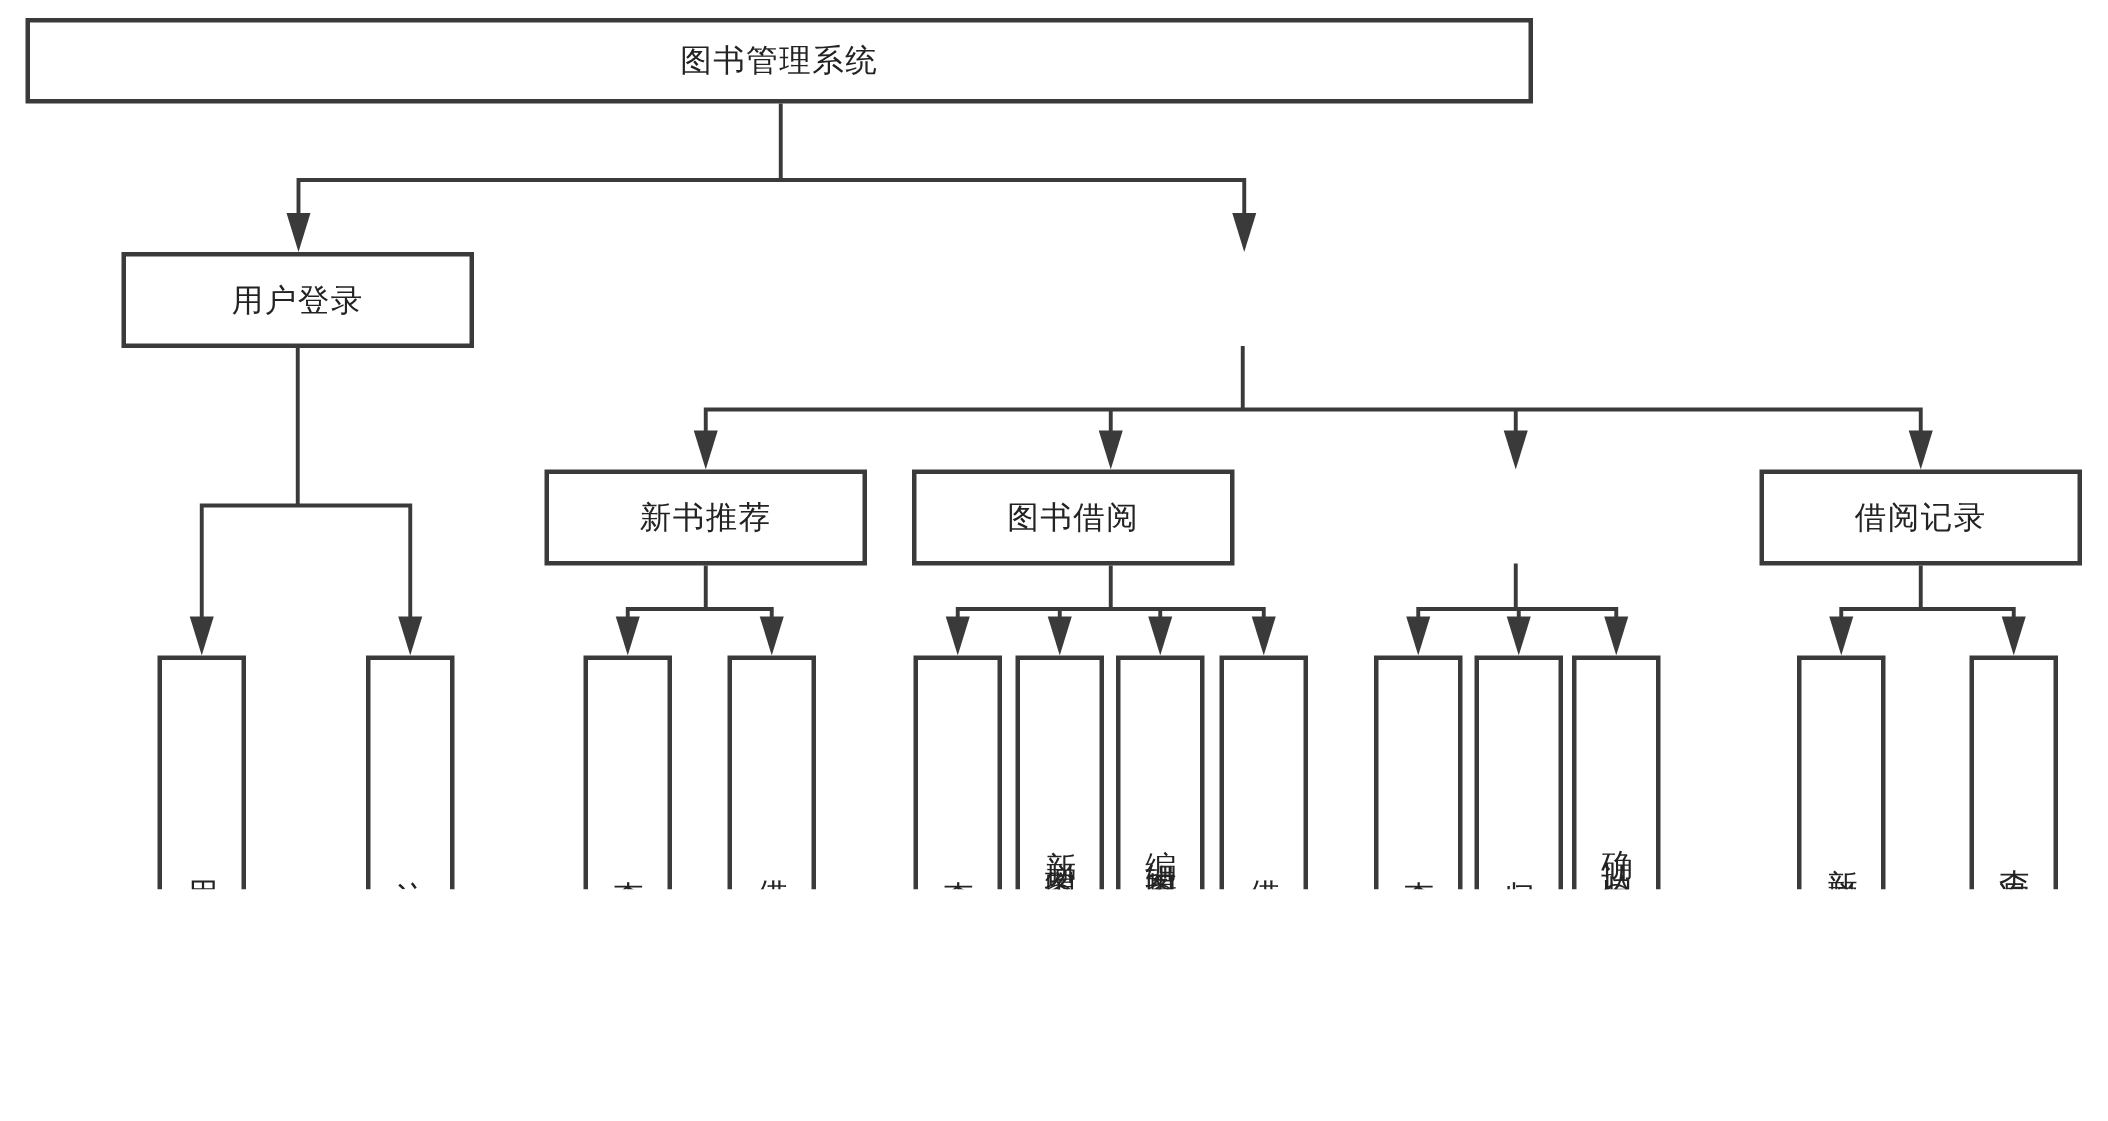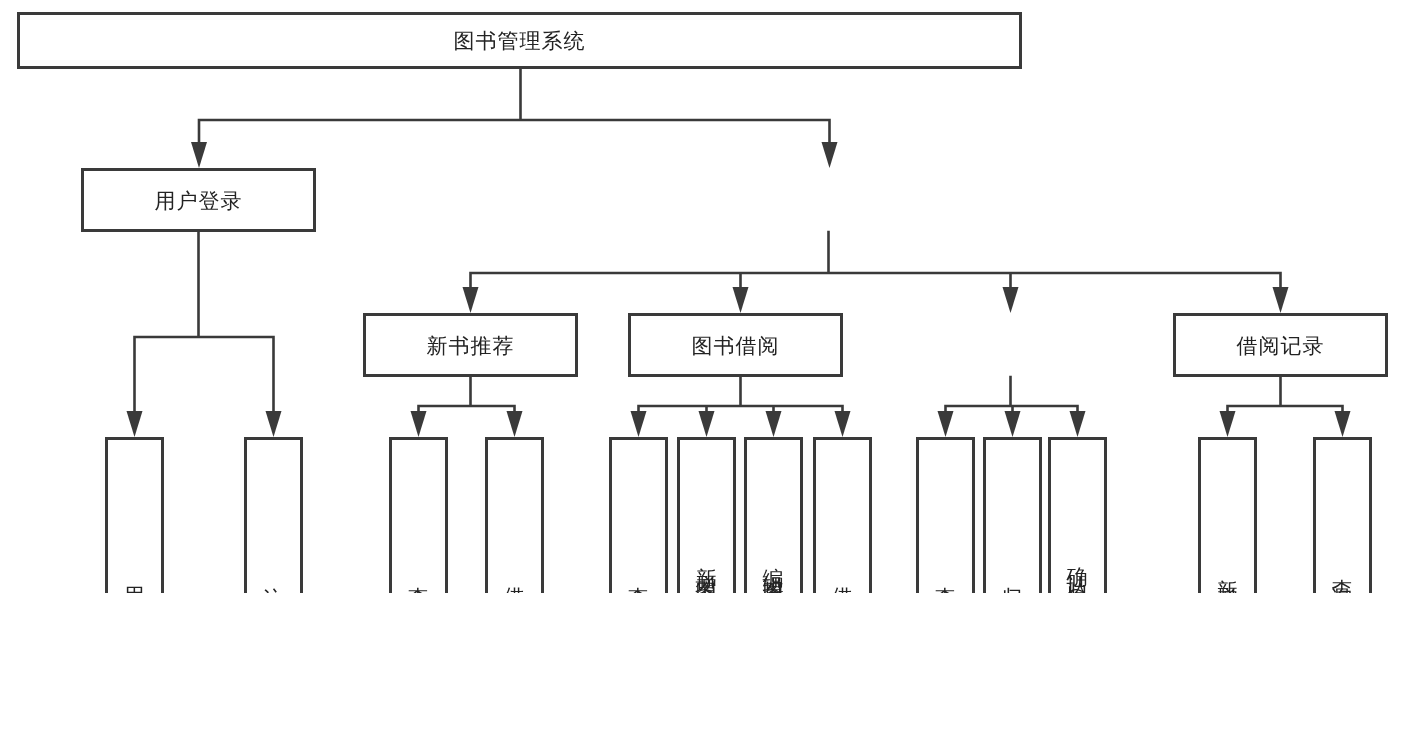--- a/index.html
+++ b/index.html
@@ -41,21 +41,21 @@
     text-orientation: mixed;
     font-size: 21px;
     letter-spacing: 8px;
     line-height: 1;
   }
   
   #n-root  { left: 17px;  top: 12px;  width: 1005px; height: 57px; }
   #n-l1a   { left: 81px;  top: 168px; width: 235px;  height: 64px; }
   #n-l1b   { left: 710px; top: 168px; width: 237px;  height: 64px; }
   #n-l2a   { left: 363px;  top: 313px; width: 215px; height: 64px; }
-  #n-l2b   { left: 628px;  top: 313px; width: 215px; height: 64px; }
+  #n-l2b   { left: 608px;  top: 313px; width: 215px; height: 64px; }
   #n-l2c   { left: 903px;  top: 313px; width: 215px; height: 64px; }
   #n-l2d   { left: 1173px; top: 313px; width: 215px; height: 64px; }
   
   .leaf { top: 437px; width: 59px; height: 298px; }
   #f0  { left: 105px; }
   #f1  { left: 244px; }
   #f2  { left: 389px; }
   #f3  { left: 485px; }
   #f4  { left: 609px; }
   #f5  { left: 677px; }

